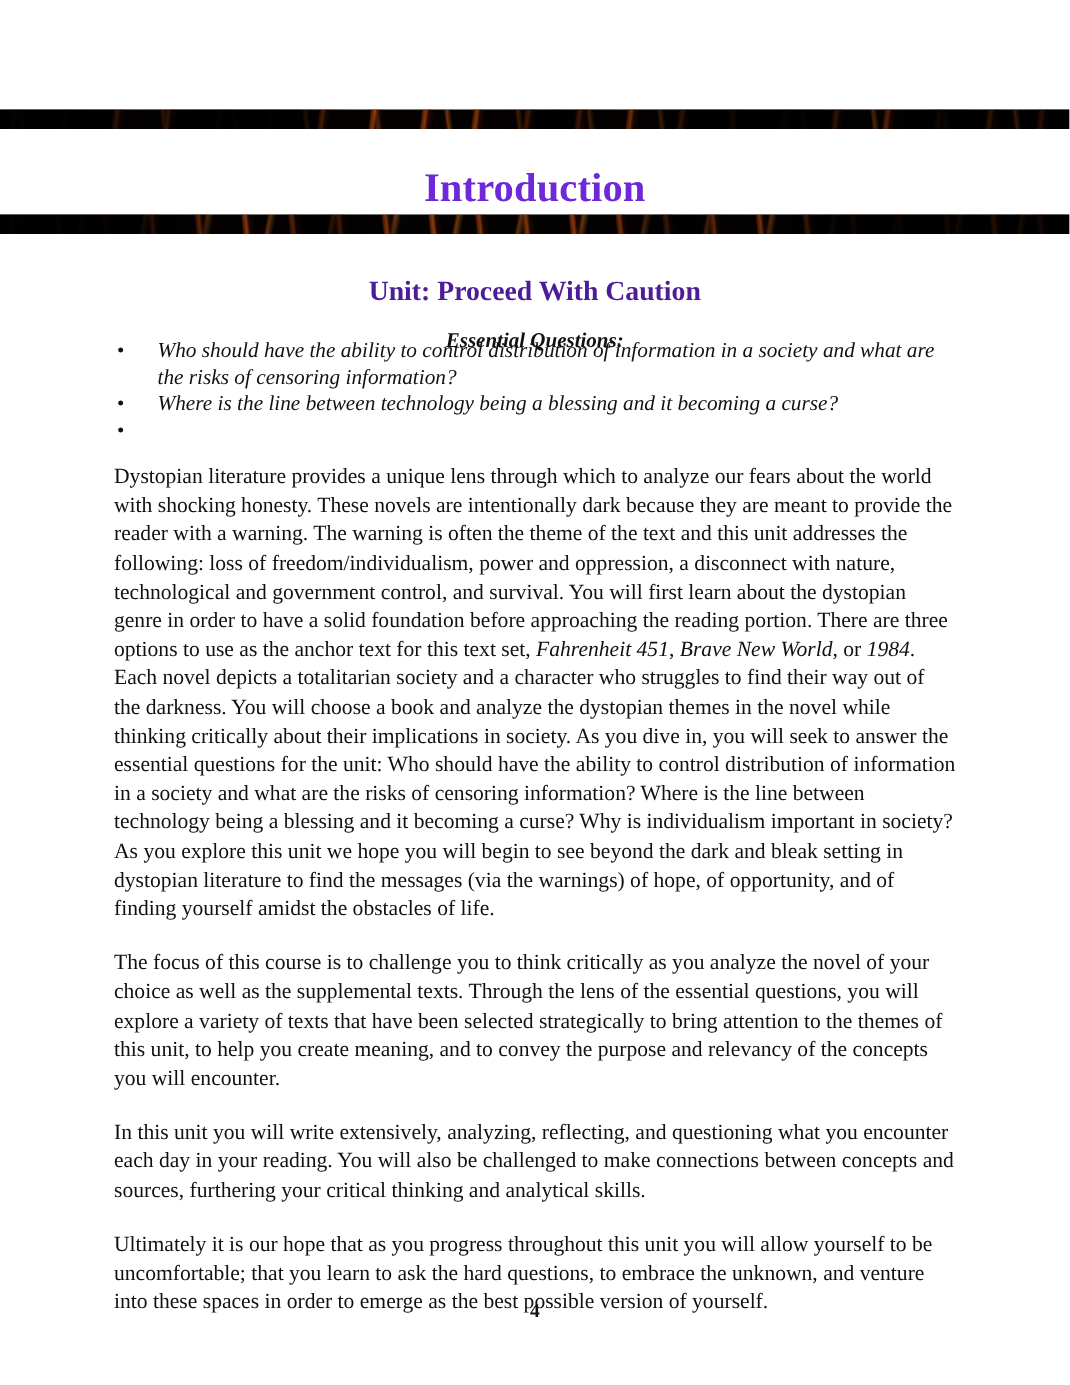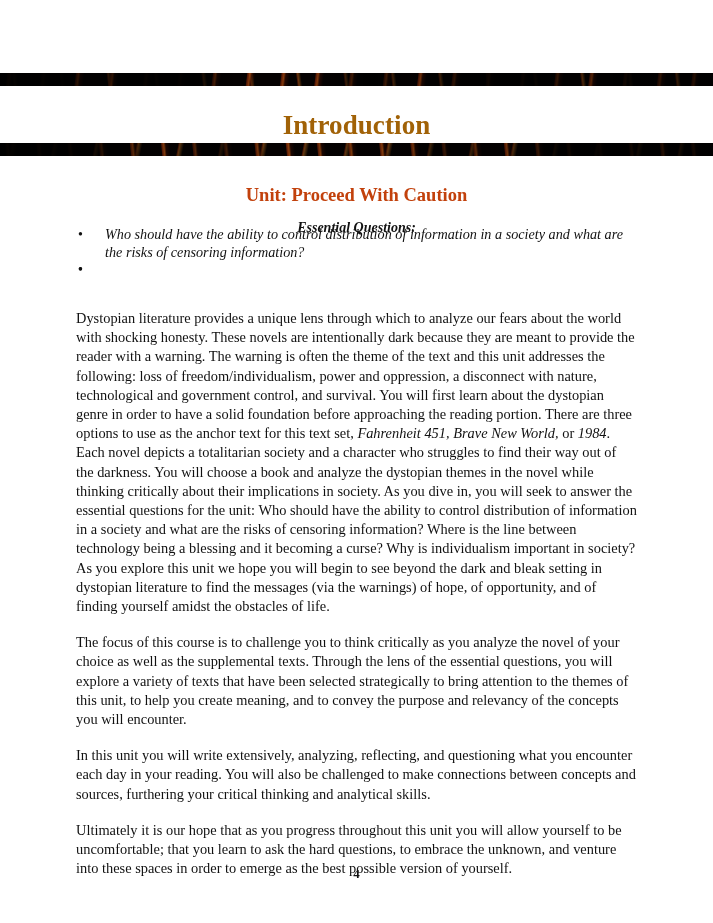--- a/index.html
+++ b/index.html
@@ -90,32 +90,32 @@
   
   .page-title {
     position: absolute;
     top: 92px;
     left: 0;
     width: 713px;
     text-align: center;
     font-size: 27px;
     font-weight: bold;
     letter-spacing: 0.1px;
-    color: #a16207;
+    color: #6d28d9;
   }
 
   .unit-title {
     position: absolute;
     top: 170px;
     left: 0;
     width: 713px;
     text-align: center;
     font-size: 18.5px;
     font-weight: bold;
-    color: #c2410c;
+    color: #4c1d95;
   }
 
   .eq-heading {
     position: absolute;
     top: 206px;
     left: 0;
     width: 713px;
     text-align: center;
     font-size: 14px;
     font-weight: bold;
@@ -194,21 +194,21 @@
 
 <h2 class="unit-title">Unit: Proceed With Caution</h2>
 
 <h3 class="eq-heading">Essential Questions:</h3>
 
 <ul class="eq-list">
   <li>
     <span class="bullet">•</span><span>Who should have the ability to control distribution of information in a society and what are the risks of censoring information?</span>
   </li>
   <li>
-    <span class="bullet">•</span>
+    <span class="bullet">•</span><span>Where is the line between technology being a blessing and it becoming a curse?</span>
   </li>
   <li>
     <span class="bullet">•</span>
   </li>
 </ul>
 
 <div class="body-copy">
   <p><span>Dystopian literature provides a unique lens through which to analyze our fears about the world with shocking honesty. These novels are intentionally dark because they are meant to provide the reader with a warning. The warning is often the theme of the text and this unit addresses the following: loss of freedom/individualism, power and oppression, a disconnect with nature, technological and government control, and survival. You will first learn about the dystopian genre in order to have a solid foundation before approaching the reading portion. There are three options to use as the anchor text for this text set, </span><em>Fahrenheit 451,</em><span> </span><em>Brave New World,</em><span> or </span><em>1984</em><span>. Each novel depicts a totalitarian society and a character who struggles to find their way out of the darkness. You will choose a book and analyze the dystopian themes in the novel while thinking critically about their implications in society. As you dive in, you will seek to answer the essential questions for the unit: Who should have the ability to control distribution of information in a society and what are the risks of censoring information? Where is the line between technology being a blessing and it becoming a curse? Why is individualism important in society? As you explore this unit we hope you will begin to see beyond the dark and bleak setting in dystopian literature to find the messages (via the warnings) of hope, of opportunity, and of finding yourself amidst the obstacles of life.</span></p>
   <p>The focus of this course is to challenge you to think critically as you analyze the novel of your choice as well as the supplemental texts. Through the lens of the essential questions, you will explore a variety of texts that have been selected strategically to bring attention to the themes of this unit, to help you create meaning, and to convey the purpose and relevancy of the concepts you will encounter.</p>
   <p>In this unit you will write extensively, analyzing, reflecting, and questioning what you encounter each day in your reading. You will also be challenged to make connections between concepts and sources, furthering your critical thinking and analytical skills.</p>

